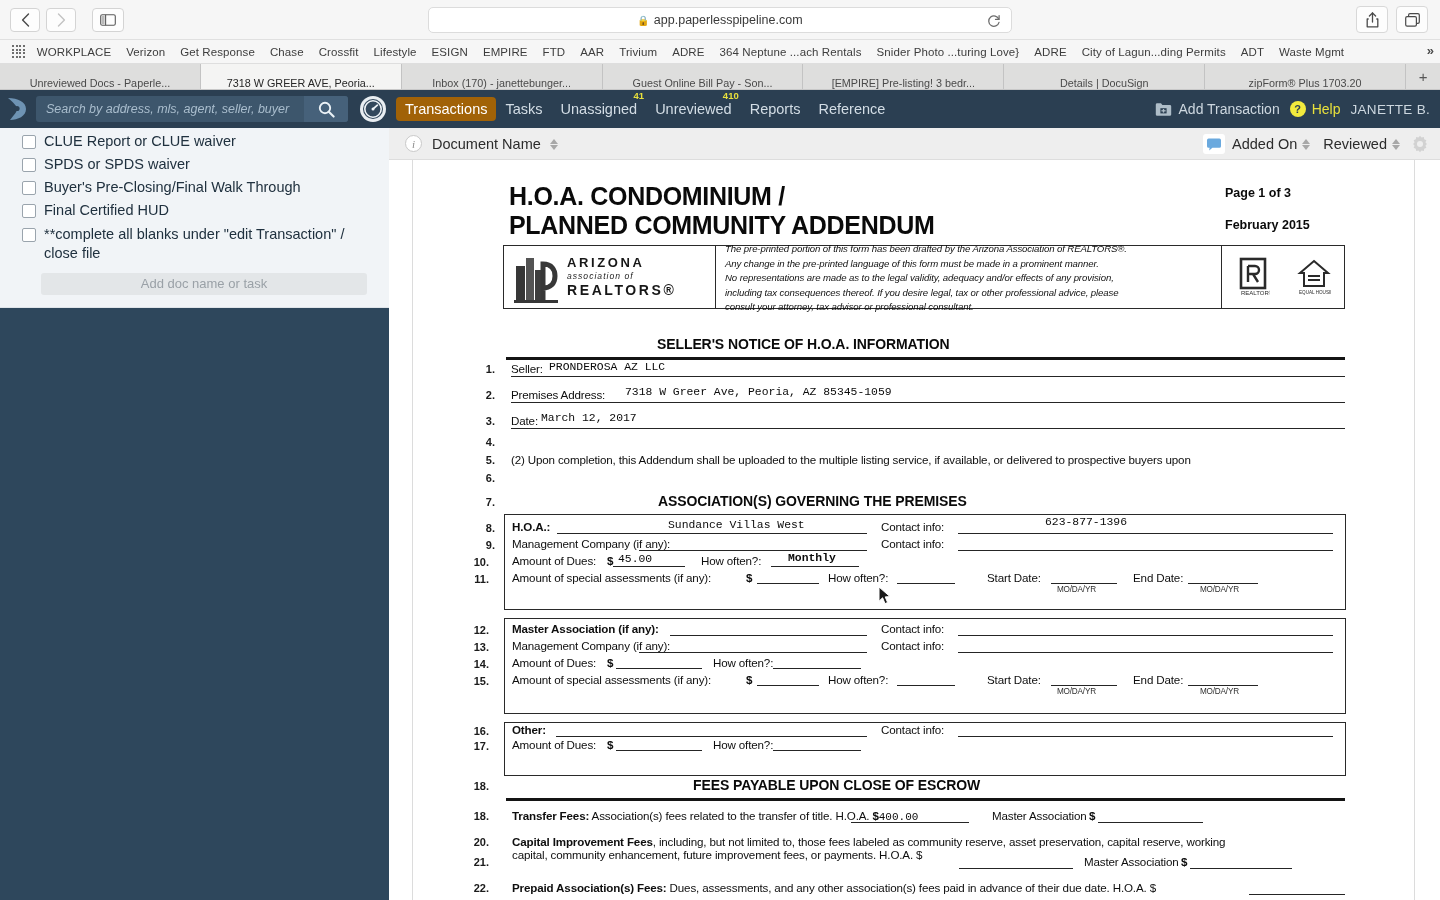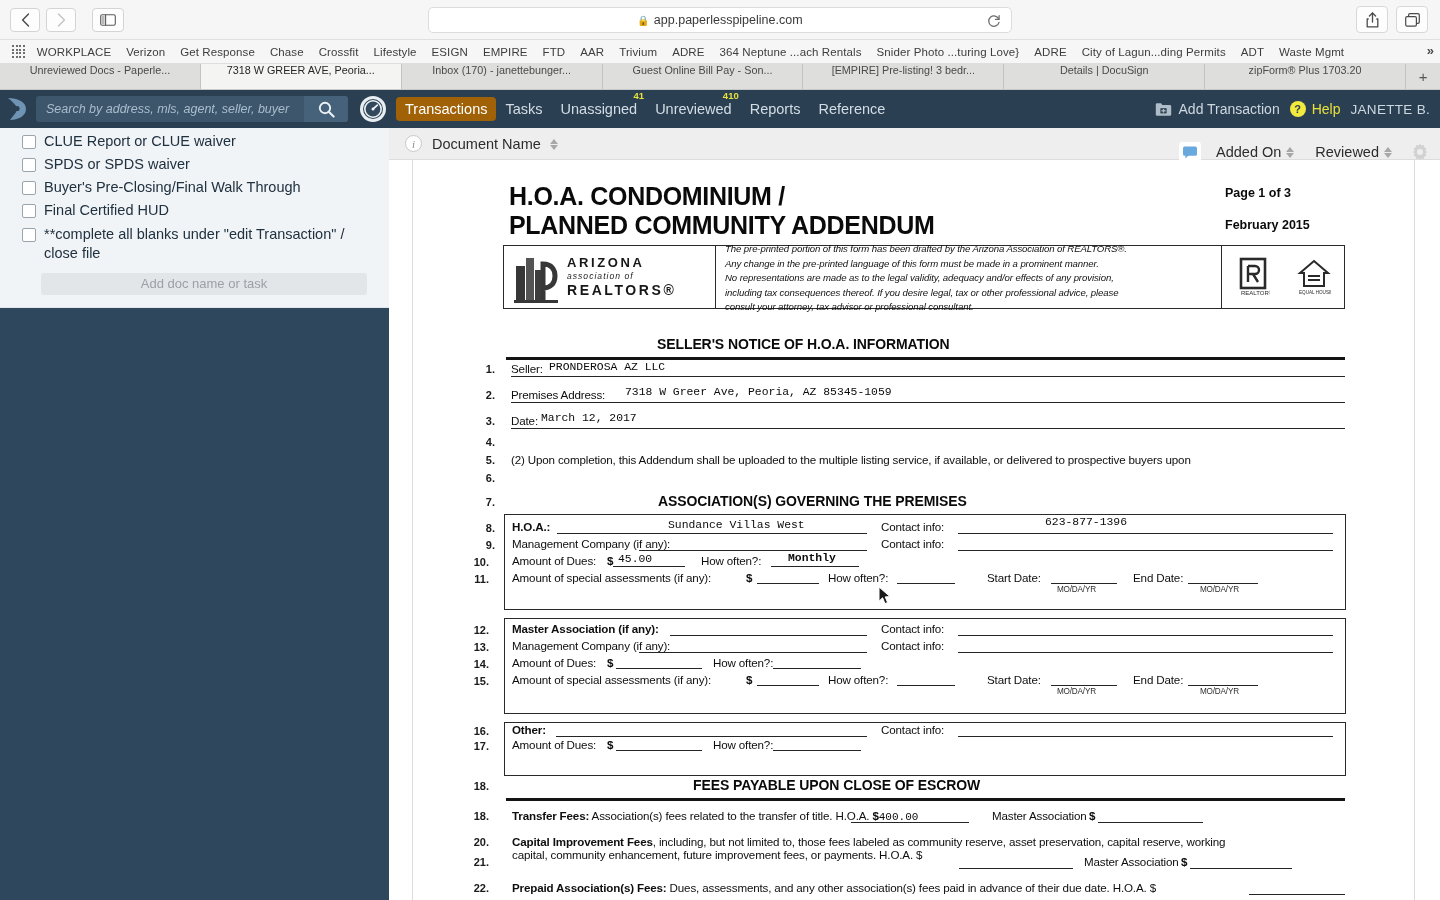--- a/index.html
+++ b/index.html
@@ -85,21 +85,21 @@
 
   
   .tabbar {
     height: 26px; width: 1440px;
     background: #dededd;
     display: flex; align-items: stretch;
     border-bottom: 1px solid #c8c8c8;
   }
   .tab {
     flex: 1 1 0; min-width: 0;
-    display: flex; align-items: flex-start; justify-content: center;
+    display: flex; align-items: flex-end; justify-content: center;
     font-size: 10.8px; color: #4a4a4a;
     border-right: 1px solid #c3c3c3;
     background: #dededd;
     padding: 0 6px;
     overflow: hidden; white-space: nowrap; text-overflow: ellipsis;
   }
   .tab span { overflow: hidden; text-overflow: ellipsis; white-space: nowrap; }
   .tab.active { background: #f4f4f3; color: #262626; }
   .tab-newtab {
     flex: none; width: 34px;
@@ -231,21 +231,21 @@
     margin-left: 5px; vertical-align: middle;
   }
   .sorter .up, .sorter .down {
     width: 0; height: 0; border-left: 4.5px solid transparent;
     border-right: 4.5px solid transparent;
   }
   .sorter .up { border-bottom: 5px solid #a8a8a8; }
   .sorter .down { border-top: 5px solid #a8a8a8; }
   .doc-toolbar-right {
     position: absolute; right: 10px; top: 0; height: 32px;
-    display: flex; align-items: center; gap: 8px; margin-top: 8px;
+    display: flex; align-items: center; gap: 0;
   }
   .comment-icon {
     width: 22px; height: 20px; background: #ffffff; border-radius: 3px;
     display: flex; align-items: center; justify-content: center;
     margin-right: 7px;
   }
   .tb-sort-label { font-size: 14.5px; color: #2c2c2c; display: flex; align-items: center; }
   .gear-icon { margin-left: 10px; width: 20px; height: 20px; display: flex; align-items: center; justify-content: center; }
 
   .doc-page-area {

